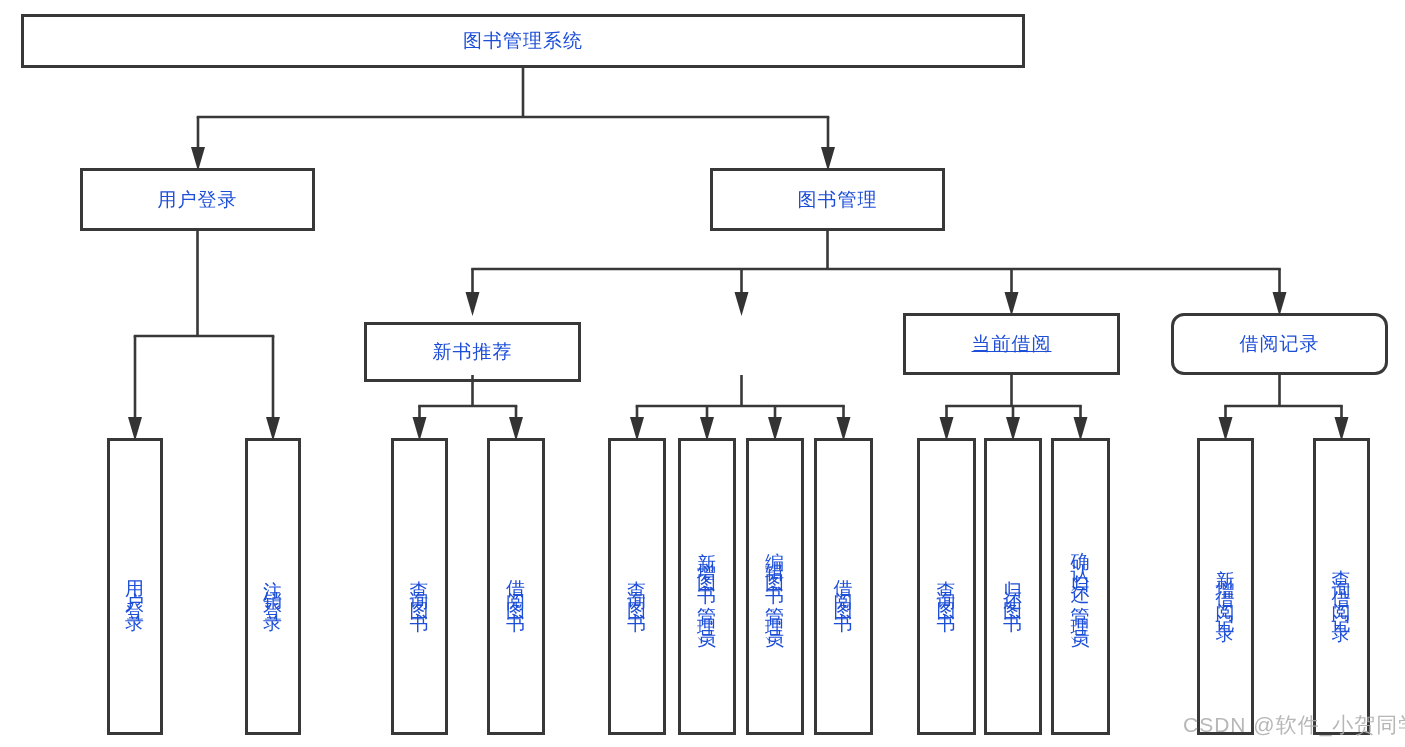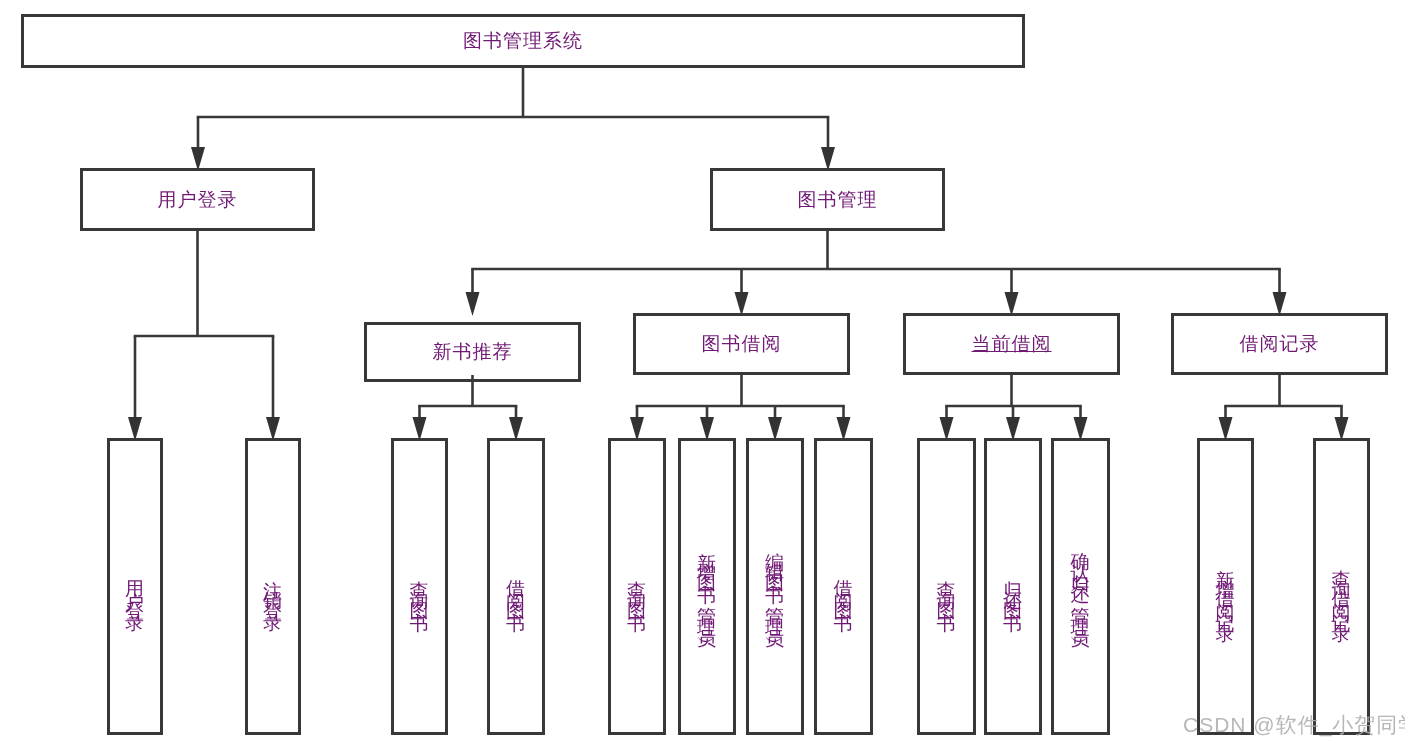--- a/index.html
+++ b/index.html
@@ -14,21 +14,21 @@
   .node{
     position:absolute;
     background:#ffffff;
     border:3px solid #383838;
     box-sizing:border-box;
     display:flex;
     align-items:center;
     justify-content:center;
     font-size:19px;
     letter-spacing:1px;
-    color:#701a75;
+    color:#1d4ed8;
     z-index:1;
   }
   .leaf{
     border-width:3px;
   }
   .leaf span{
     writing-mode:vertical-rl;
     text-orientation:mixed;
     letter-spacing:11px;
     font-size:19px;
@@ -57,23 +57,22 @@
 <body>
 
 <div id="stage">
 
   <div class="node" style="left:21px;top:14px;width:1004px;height:54px;">图书管理系统</div>
 
   <div class="node" style="left:80px;top:168px;width:235px;height:63px;">用户登录</div>
   <div class="node" style="left:710px;top:168px;width:235px;height:63px;padding-left:20px;">图书管理</div>
 
   <div class="node" style="left:364px;top:322px;width:217px;height:60px;">新书推荐</div>
-  <div class="node" style="left:633px;top:313px;width:217px;height:62px;">图书借阅</div>
   <div class="node" style="left:903px;top:313px;width:217px;height:62px;text-decoration:underline;">当前借阅</div>
-  <div class="node" style="left:1171px;top:313px;width:217px;height:62px;">借阅记录</div>
+  <div class="node" style="left:1171px;top:313px;width:217px;height:62px;border-radius:13px;">借阅记录</div>
 
   <div class="node leaf" style="left:107px;top:438px;width:56px;height:297px;">
     <span>用户登录</span>
   </div>
   <div class="node leaf" style="left:245px;top:438px;width:56px;height:297px;">
     <span>注销登录</span>
   </div>
 
   <div class="node leaf" style="left:391px;top:438px;width:57px;height:297px;">
     <span>查询图书</span>

